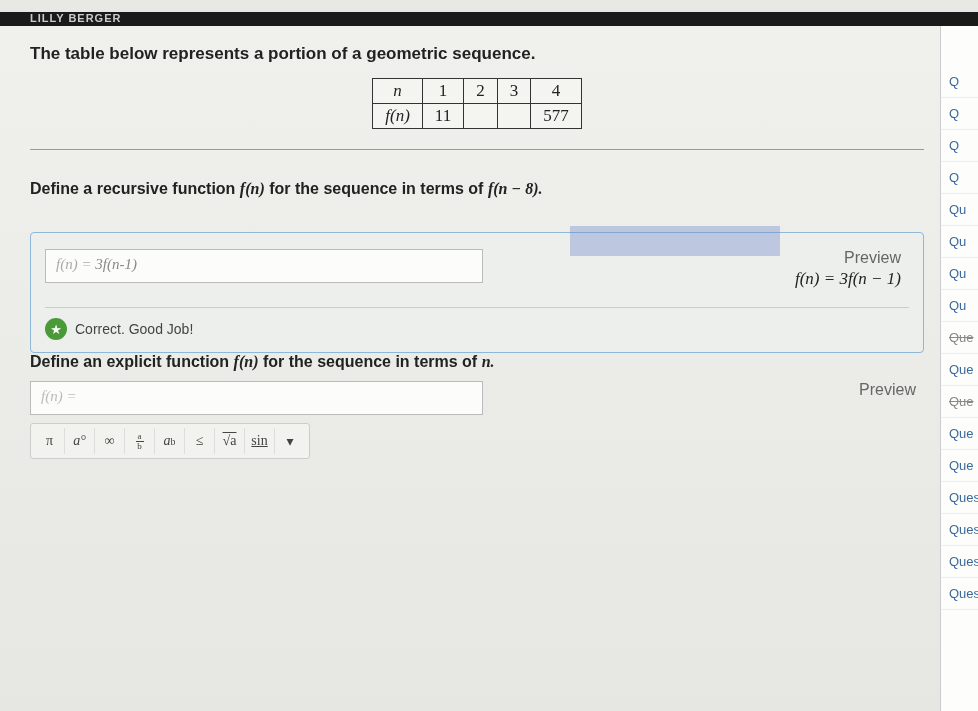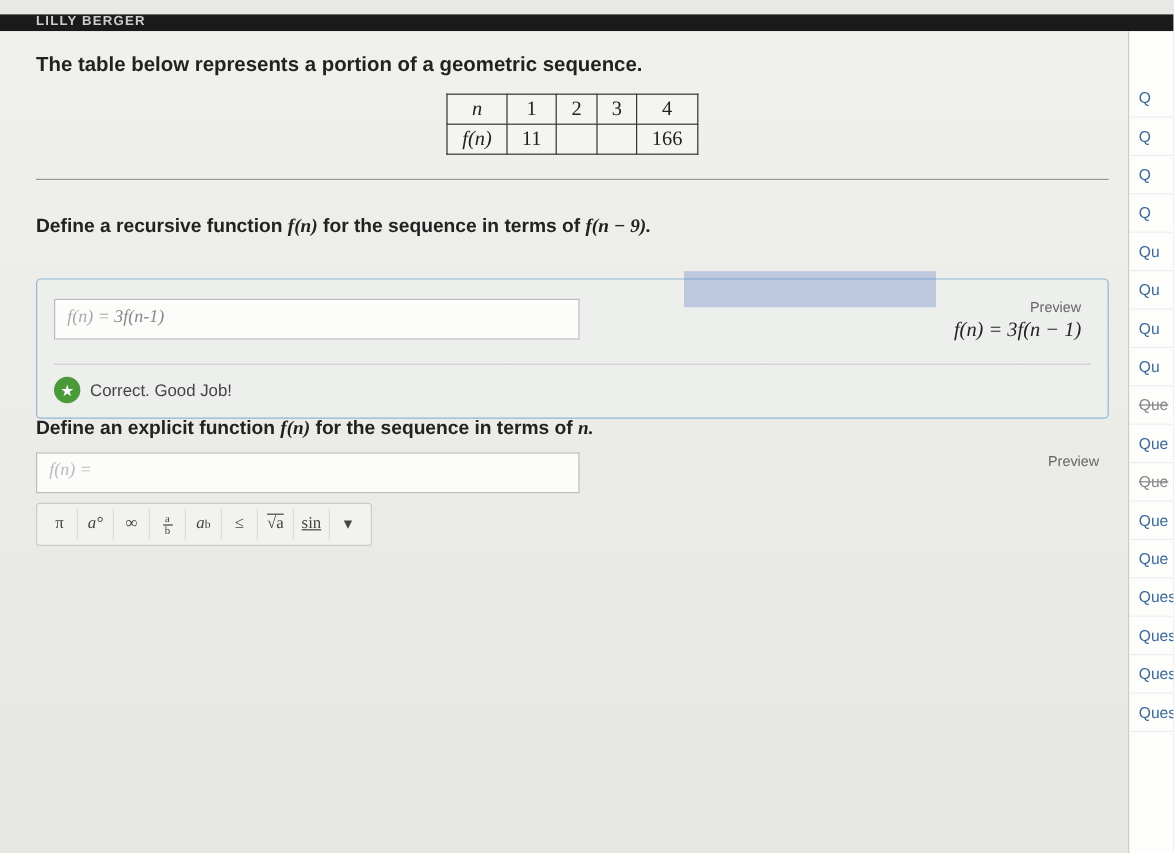--- a/index.html
+++ b/index.html
@@ -91,21 +91,21 @@
       height: 30px;
       background: rgba(100, 130, 200, 0.35);
       pointer-events: none;
     }
     .preview-box {
       flex: 1;
       text-align: right;
       padding: 0 8px 4px 0;
     }
     .preview-label {
-      font-size: 12px;
+      font-size: 16px;
       color: #666;
       display: block;
       margin-bottom: 2px;
     }
     .preview-math {
       font-family: "Times New Roman", serif;
       font-size: 17px;
       color: #222;
     }
     .section2 {
@@ -210,30 +210,30 @@
         <td>1</td>
         <td>2</td>
         <td>3</td>
         <td>4</td>
       </tr>
       <tr>
         <td class="hdr">f(n)</td>
         <td>11</td>
         <td></td>
         <td></td>
-        <td>166</td>
+        <td>577</td>
       </tr>
     </tbody>
       </table>
 
     <div class="highlighted"></div>
     <hr class="hr-line">
 
     <div class="prompt">
-      <span>Define a recursive function </span><span class="math-i" style="font-family:'Times New Roman',serif;font-style:italic">f(n)</span><span> for the sequence in terms of </span><span style="font-family:'Times New Roman',serif;font-style:italic">f(n − 9).</span>
+      <span>Define a recursive function </span><span class="math-i" style="font-family:'Times New Roman',serif;font-style:italic">f(n)</span><span> for the sequence in terms of </span><span style="font-family:'Times New Roman',serif;font-style:italic">f(n − 8).</span>
     </div>
 
     <div class="section2">
       <div class="answer-row">
         <div class="answer-input">
           <span style="color:#aaa">f(n) = </span><span style="color:#888">3f(n-1)</span>
         </div>
         <div class="preview-box">
           <span class="preview-label">Preview</span>
           <span class="preview-math"><i>f(n) = 3f(n − 1)</i></span>

